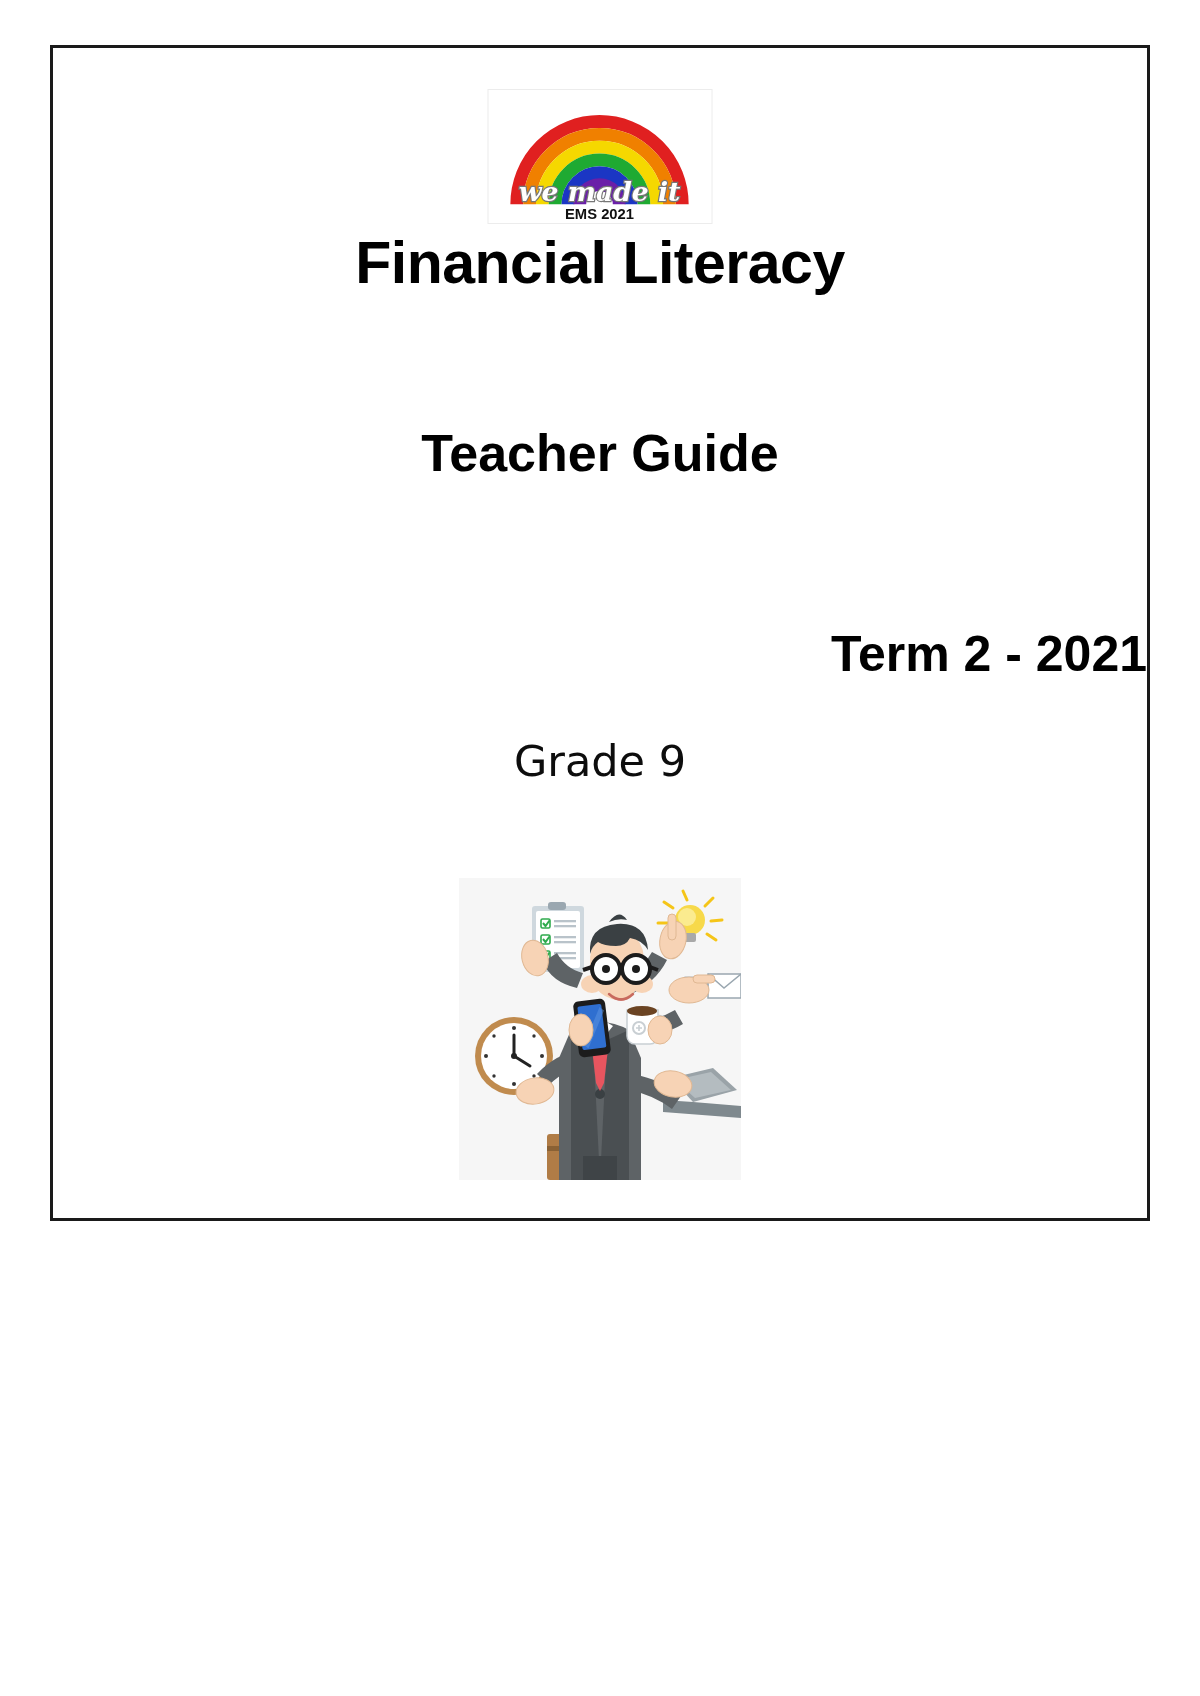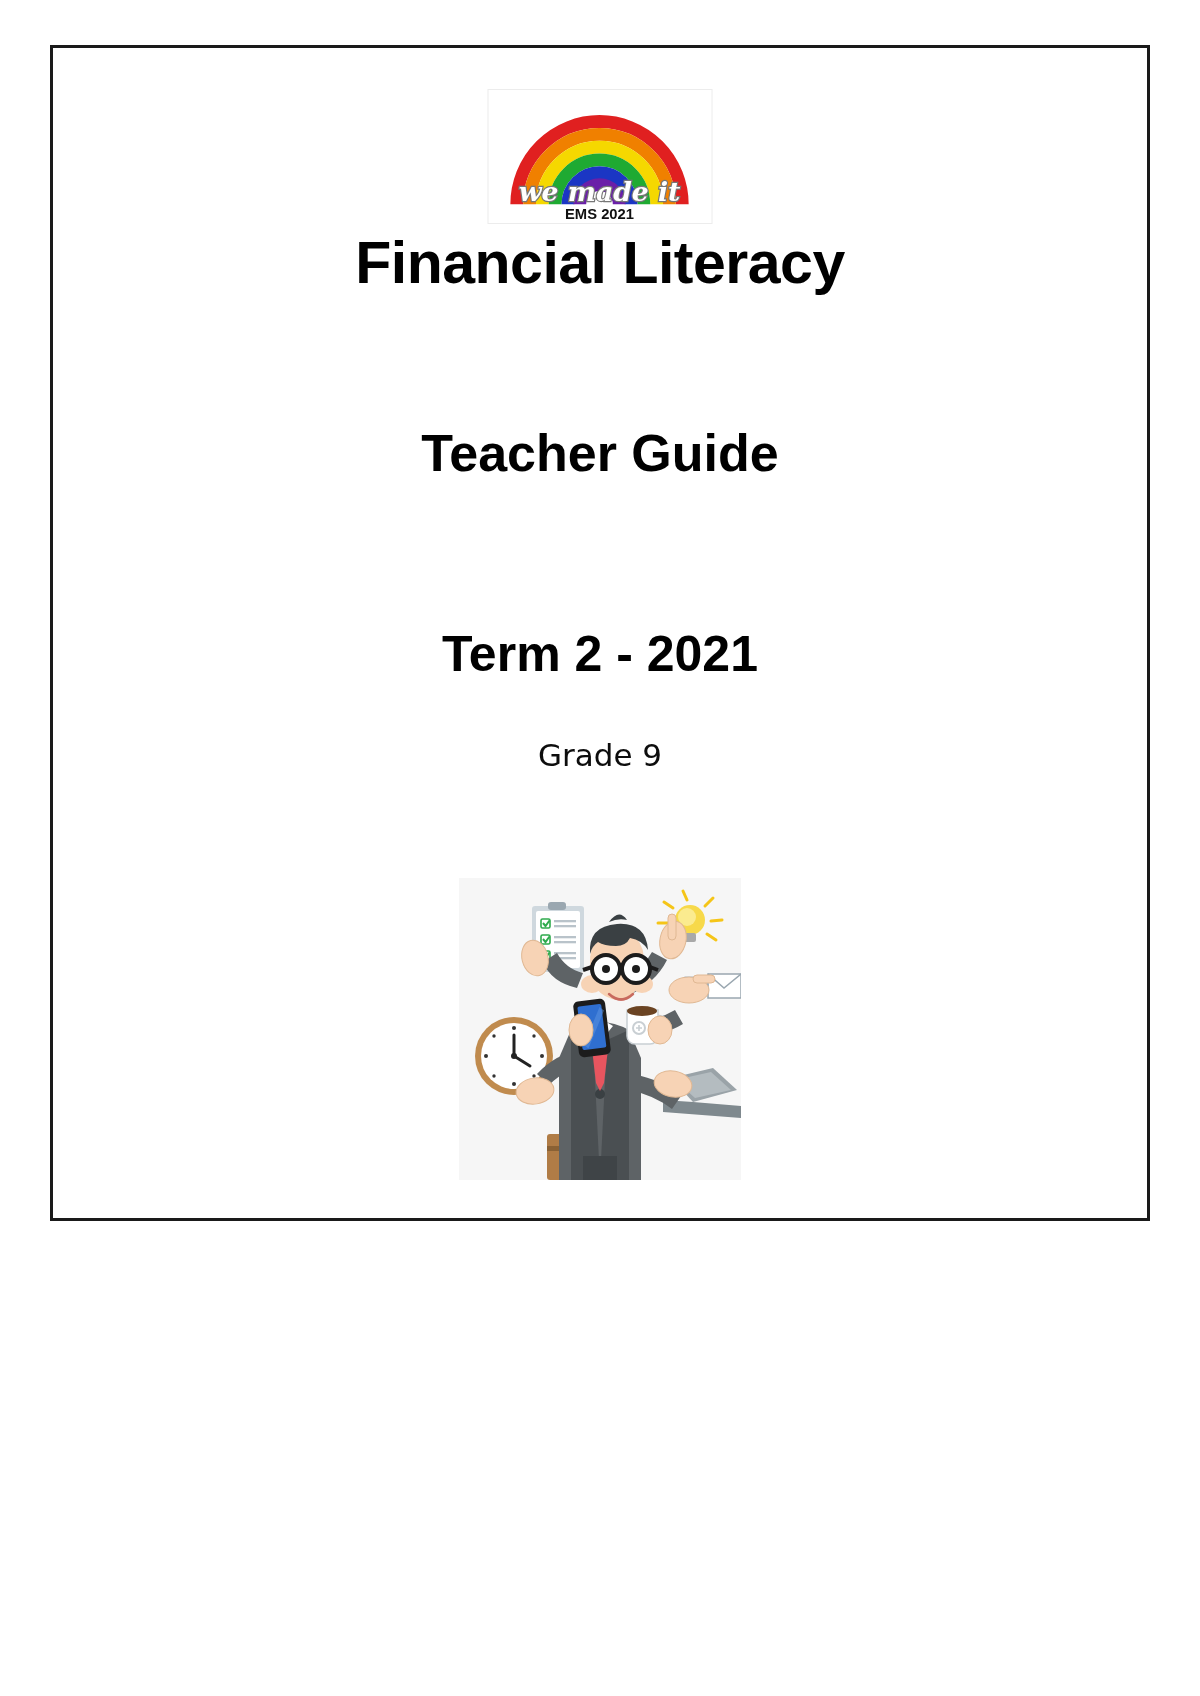--- a/index.html
+++ b/index.html
@@ -69,24 +69,25 @@
     line-height: 1.05;
     font-family: "Liberation Sans", sans-serif;
   }
   .h-term {
     top: 580px;
     font-size: 50px;
     font-weight: bold;
     color: #000000;
     line-height: 1.05;
     font-family: "Liberation Sans", sans-serif;
+    text-align: right;
   }
   .h-grade {
     top: 690px;
-    font-size: 31px;
+    font-size: 43px;
     font-weight: normal;
     color: #0d0d0d;
     line-height: 1.1;
     font-family: "DejaVu Sans", sans-serif;
   }
 
   
   .illus-wrap {
     position: absolute;
     left: 50%;

